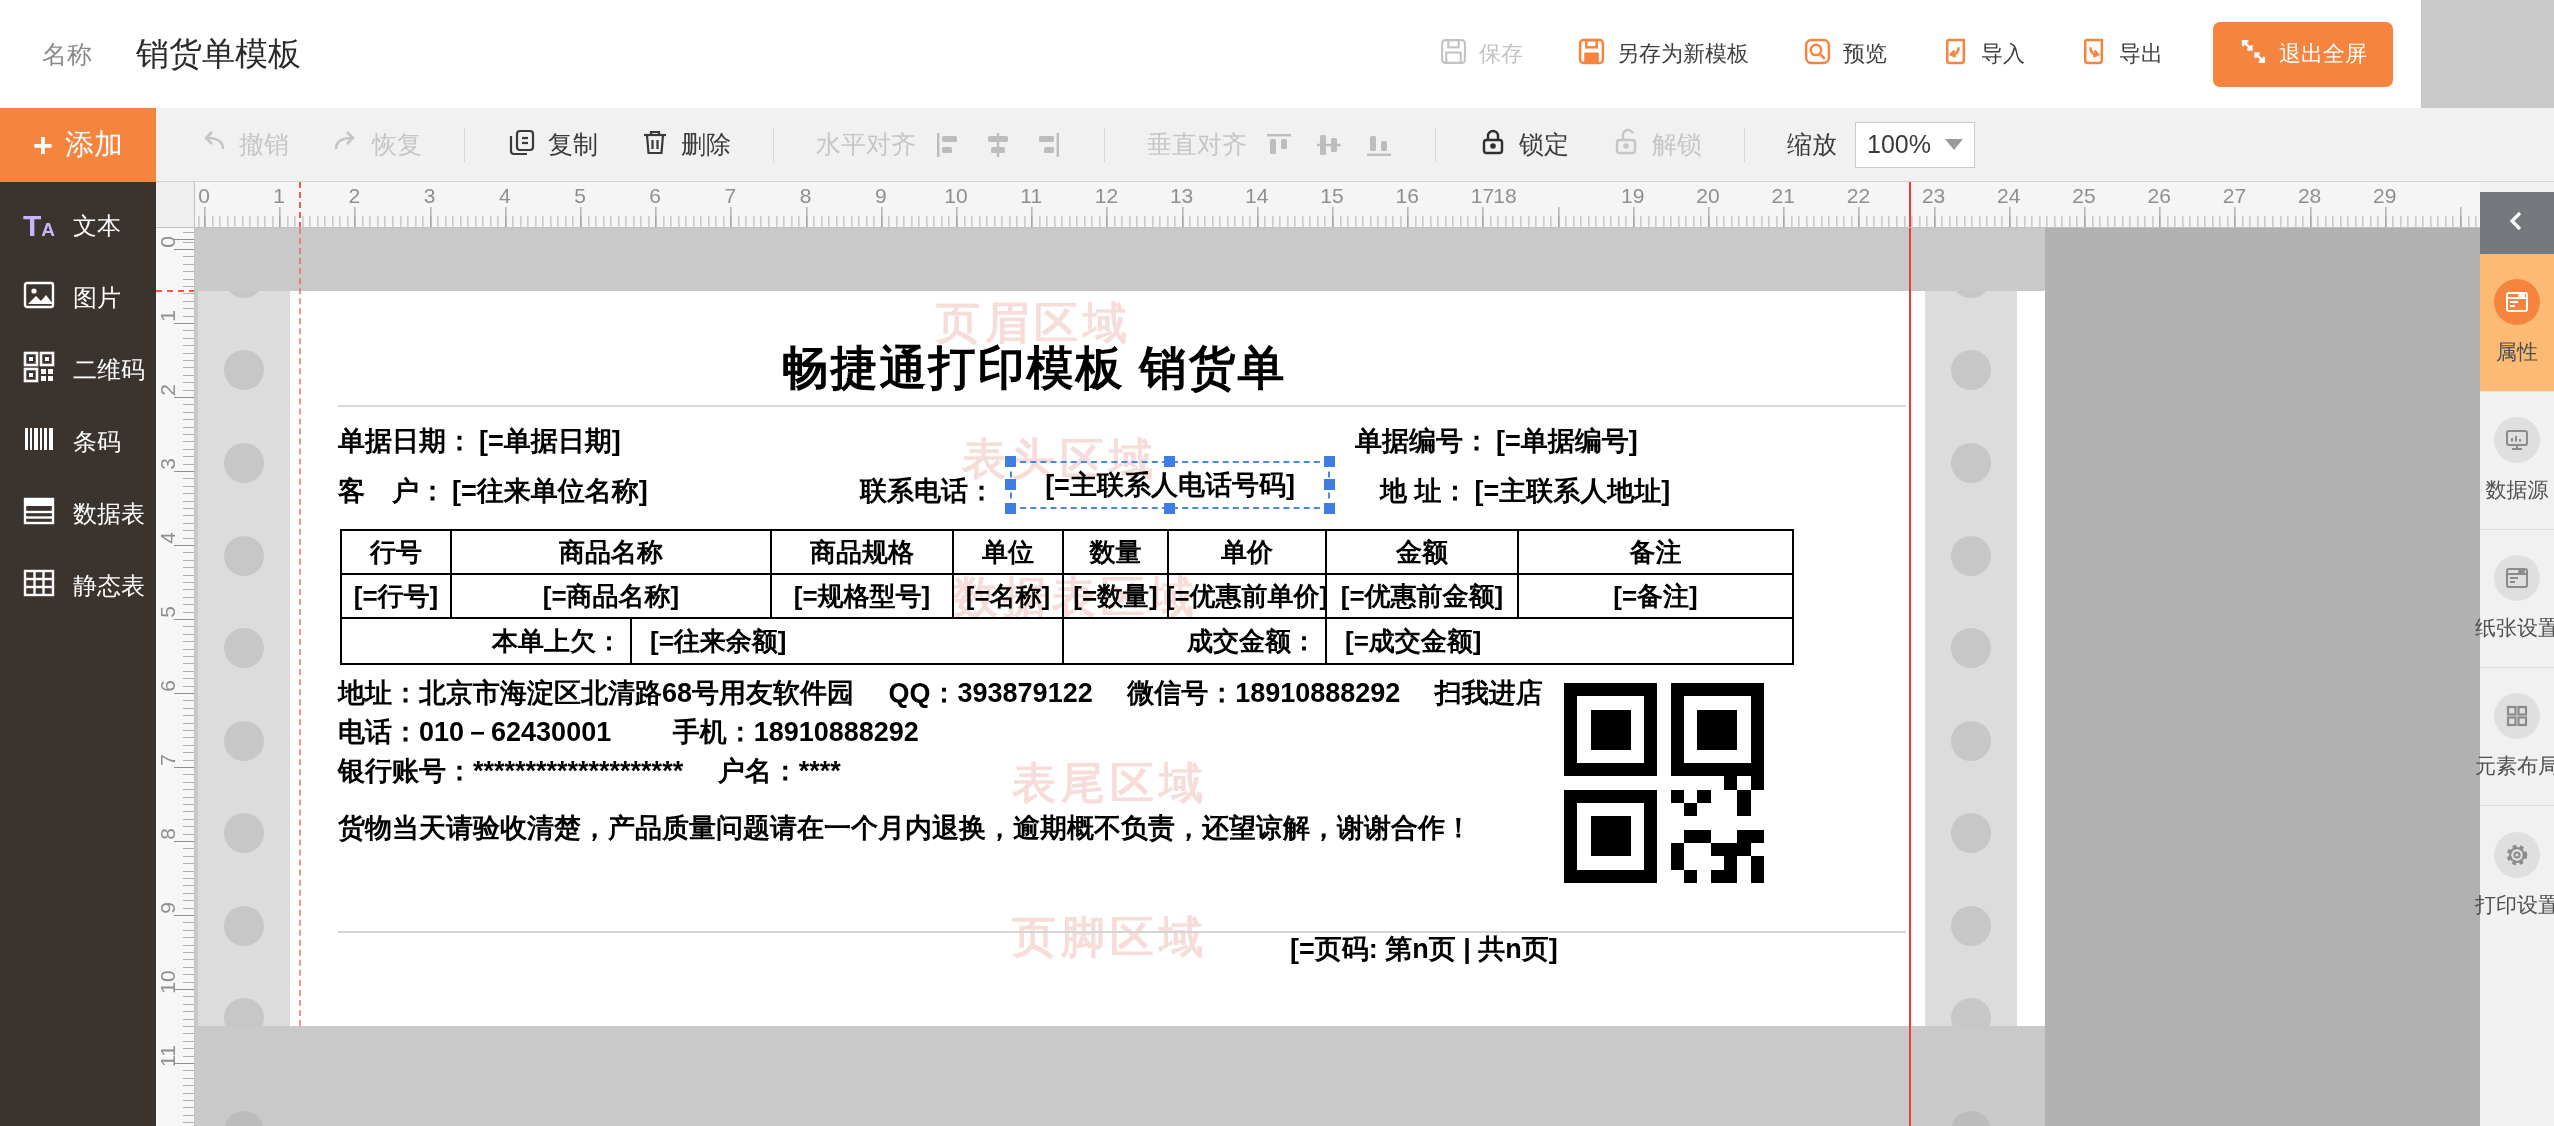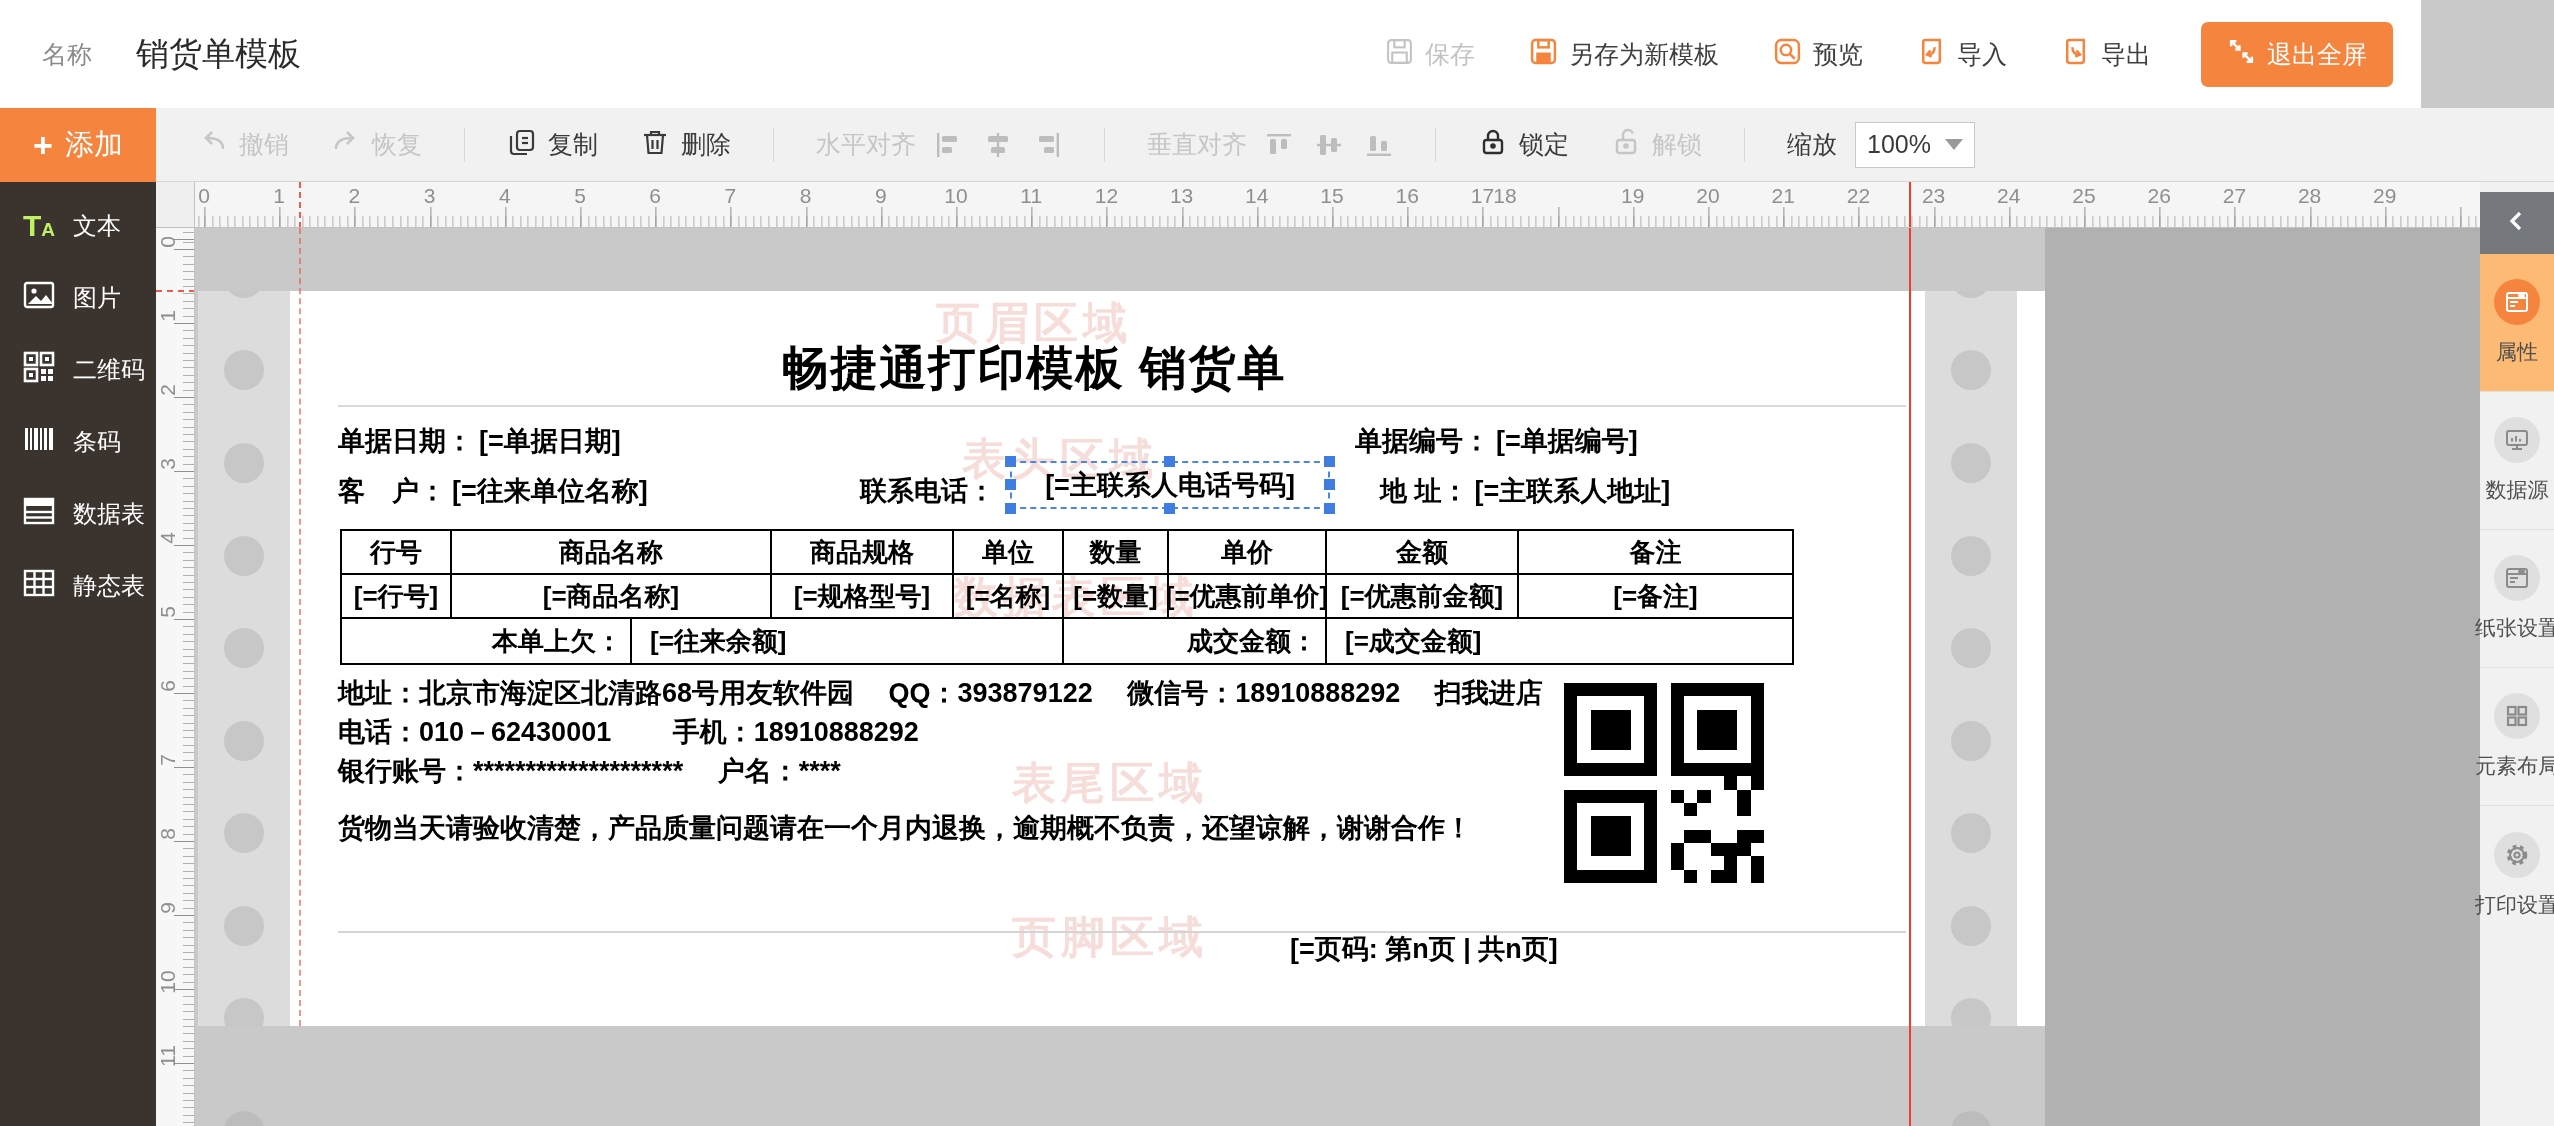--- a/index.html
+++ b/index.html
@@ -4,21 +4,21 @@
 <style>
   * { margin:0; padding:0; box-sizing:border-box; }
   body { font-family:"Liberation Sans",sans-serif; background:#fff; }
   .app { position:relative; width:2554px; height:1126px; overflow:hidden; background:#c9c9c9; }
 
   
   .hdr { position:absolute; top:0; left:0; width:2421px; height:108px; background:#fff; display:flex; align-items:center; padding:0 28px; }
   .hdr-name { font-size:25px; color:#8a8a8a; margin-left:14px; }
   .hdr-title { font-size:33px; color:#2b2b2b; margin-left:44px; font-weight:500; }
   .hdr-spacer { flex:1; }
-  .hbtn { display:flex; align-items:center; gap:11px; font-size:25px; color:#3f3f3f; margin-left:54px; cursor:pointer; }
+  .hbtn { display:flex; align-items:center; gap:11px; font-size:22px; color:#3f3f3f; margin-left:54px; cursor:pointer; }
   .hbtn svg { width:29px; height:29px; }
   .hbtn.disabled { color:#c3c3c3; }
   .hbtn.primary { background:#f5843e; color:#fff; padding:15px 26px; border-radius:7px; margin-left:50px; }
 
   
   .tbar { position:absolute; top:108px; left:0; width:2554px; height:74px; background:#f1f1f1; border-bottom:1px solid #d5d5d5; display:flex; align-items:center; }
   .add-btn { width:156px; height:74px; background:#f5843e; color:#fff; display:flex; align-items:center; justify-content:center; gap:12px; font-size:29px; cursor:pointer; flex:none; }
   .add-plus { font-size:34px; font-weight:700; line-height:1; }
   .tbtn { display:flex; align-items:center; gap:11px; font-size:25px; color:#3a3a3a; margin-left:42px; cursor:pointer; white-space:nowrap; }
   .tbtn svg { width:30px; height:30px; }
@@ -27,21 +27,21 @@
   .al-icons { display:flex; align-items:center; gap:22px; margin-left:18px; }
   .al-icons svg { width:28px; height:28px; cursor:pointer; }
   .zoom-box { margin-left:18px; width:120px; height:46px; background:#fff; border:1px solid #c9c9c9; display:flex; align-items:center; justify-content:center; gap:14px; font-size:25px; color:#3a3a3a; cursor:pointer; }
   .chev-down { width:0; height:0; border-left:9px solid transparent; border-right:9px solid transparent; border-top:11px solid #9a9a9a; }
 
   
   .lsb { position:absolute; top:182px; left:0; width:156px; height:944px; background:#3a332e; }
   .lsb-item { height:72px; display:flex; align-items:center; padding-left:22px; gap:17px; color:#fff; font-size:24px; cursor:pointer; }
   .lsb-item:first-child { margin-top:8px; }
   .lsb-item svg { width:34px; height:34px; flex:none; }
-  .ticon { font-weight:700; color:#bef264; width:34px; text-align:center; }
+  .ticon { font-weight:700; color:#c4b5fd; width:34px; text-align:center; }
   .ticon .big { font-size:30px; } .ticon .small { font-size:19px; }
 
   
   .corner { position:absolute; left:156px; top:182px; width:39px; height:46px; background:#efefef; border-bottom:1px solid #c2c2c2; border-right:1px solid #c2c2c2; }
   .hruler { position:absolute; left:195px; top:182px; width:2285px; height:46px; background:#f5f5f5; border-bottom:1px solid #c2c2c2; overflow:hidden; }
   .hruler .minor { position:absolute; left:0; bottom:0; width:100%; height:11px; background-image:repeating-linear-gradient(90deg,#b0b0b0 0 1px,transparent 1px 7.52px); background-position-x:9.4px; }
   .hruler .major { position:absolute; left:0; bottom:0; width:100%; height:20px; background-image:repeating-linear-gradient(90deg,#8f8f8f 0 1px,transparent 1px 75.2px); background-position-x:9.4px; }
   .hruler .num { position:absolute; top:2px; transform:translateX(-50%); font-size:21px; color:#8f8f8f; }
   .hr-mark-dash { position:absolute; left:104px; top:0; height:46px; border-left:2px dashed #ef5a4e; }
   .hr-mark-solid { position:absolute; left:1714px; top:0; height:46px; border-left:2px solid #f03b30; }

